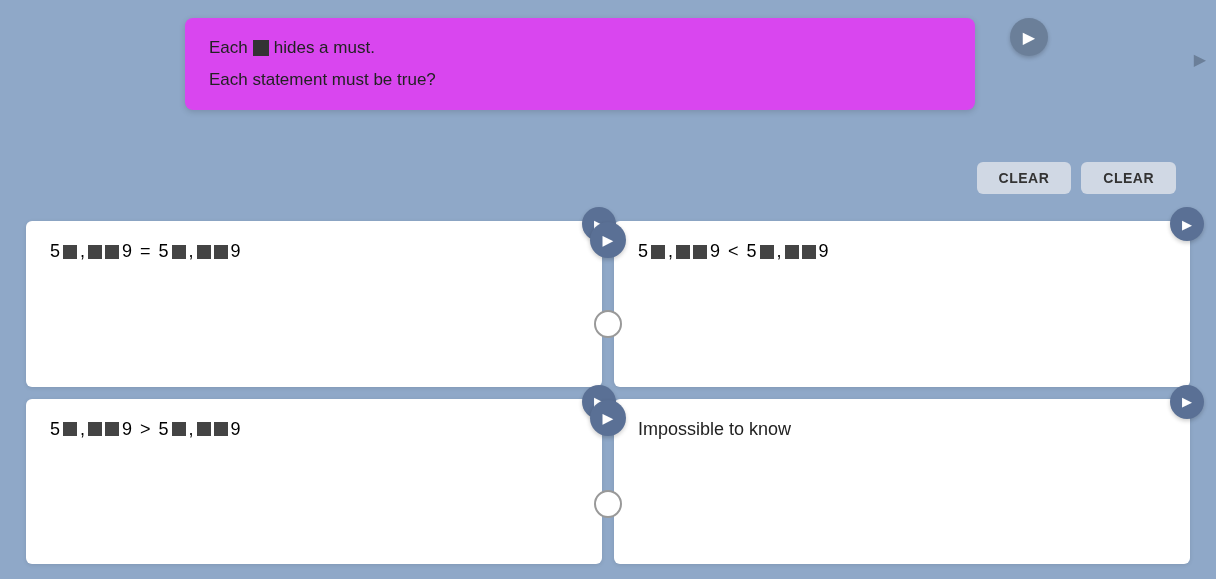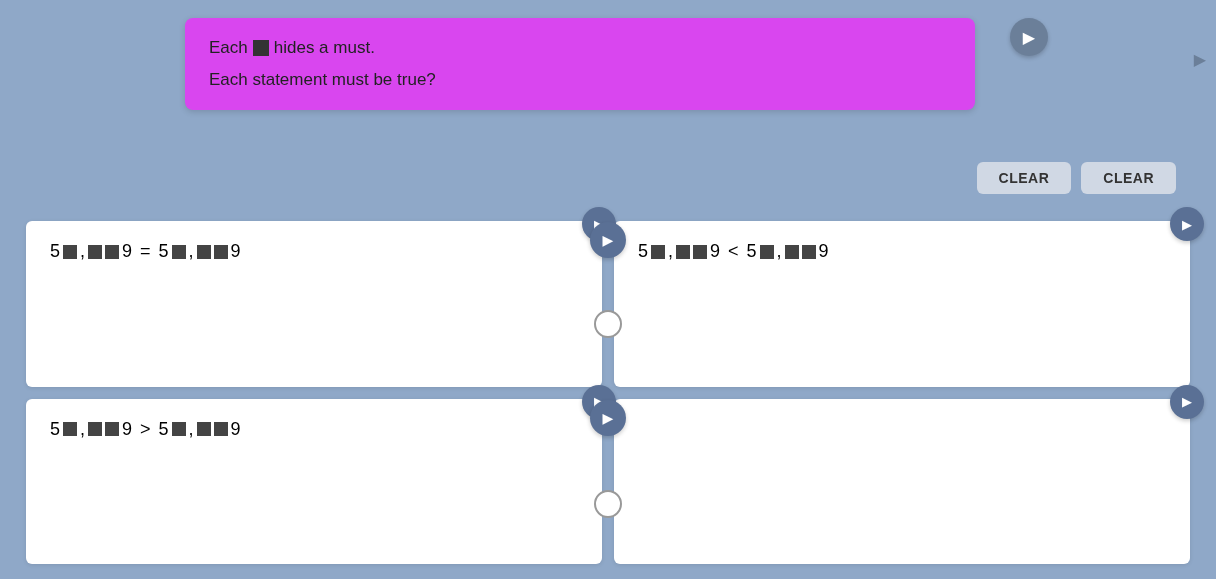--- a/index.html
+++ b/index.html
@@ -257,20 +257,21 @@
         <span class="sq"></span>
         <span class="sq"></span>
         <span>9</span>
     </div>
   </div>
 
   <div class="option-cell" style="position:relative;">
     <div class="quad-speaker" style="right:-14px;top:-14px;transform:none;left:auto;">
       <span>▶</span>
     </div>
+    <div class="option-text">Impossible to know</div>
   </div>
 
 </div>
 
 <div style="position:absolute; top:215px; left:50%; transform:translateX(-50%); width:60px; height:355px; display:flex; flex-direction:column; align-items:center; justify-content:space-around; z-index:20;">
   <div style="height:50%;display:flex;align-items:center;justify-content:center;">
     
   </div>
   <div style="height:50%;display:flex;align-items:center;justify-content:center;">
   </div>

